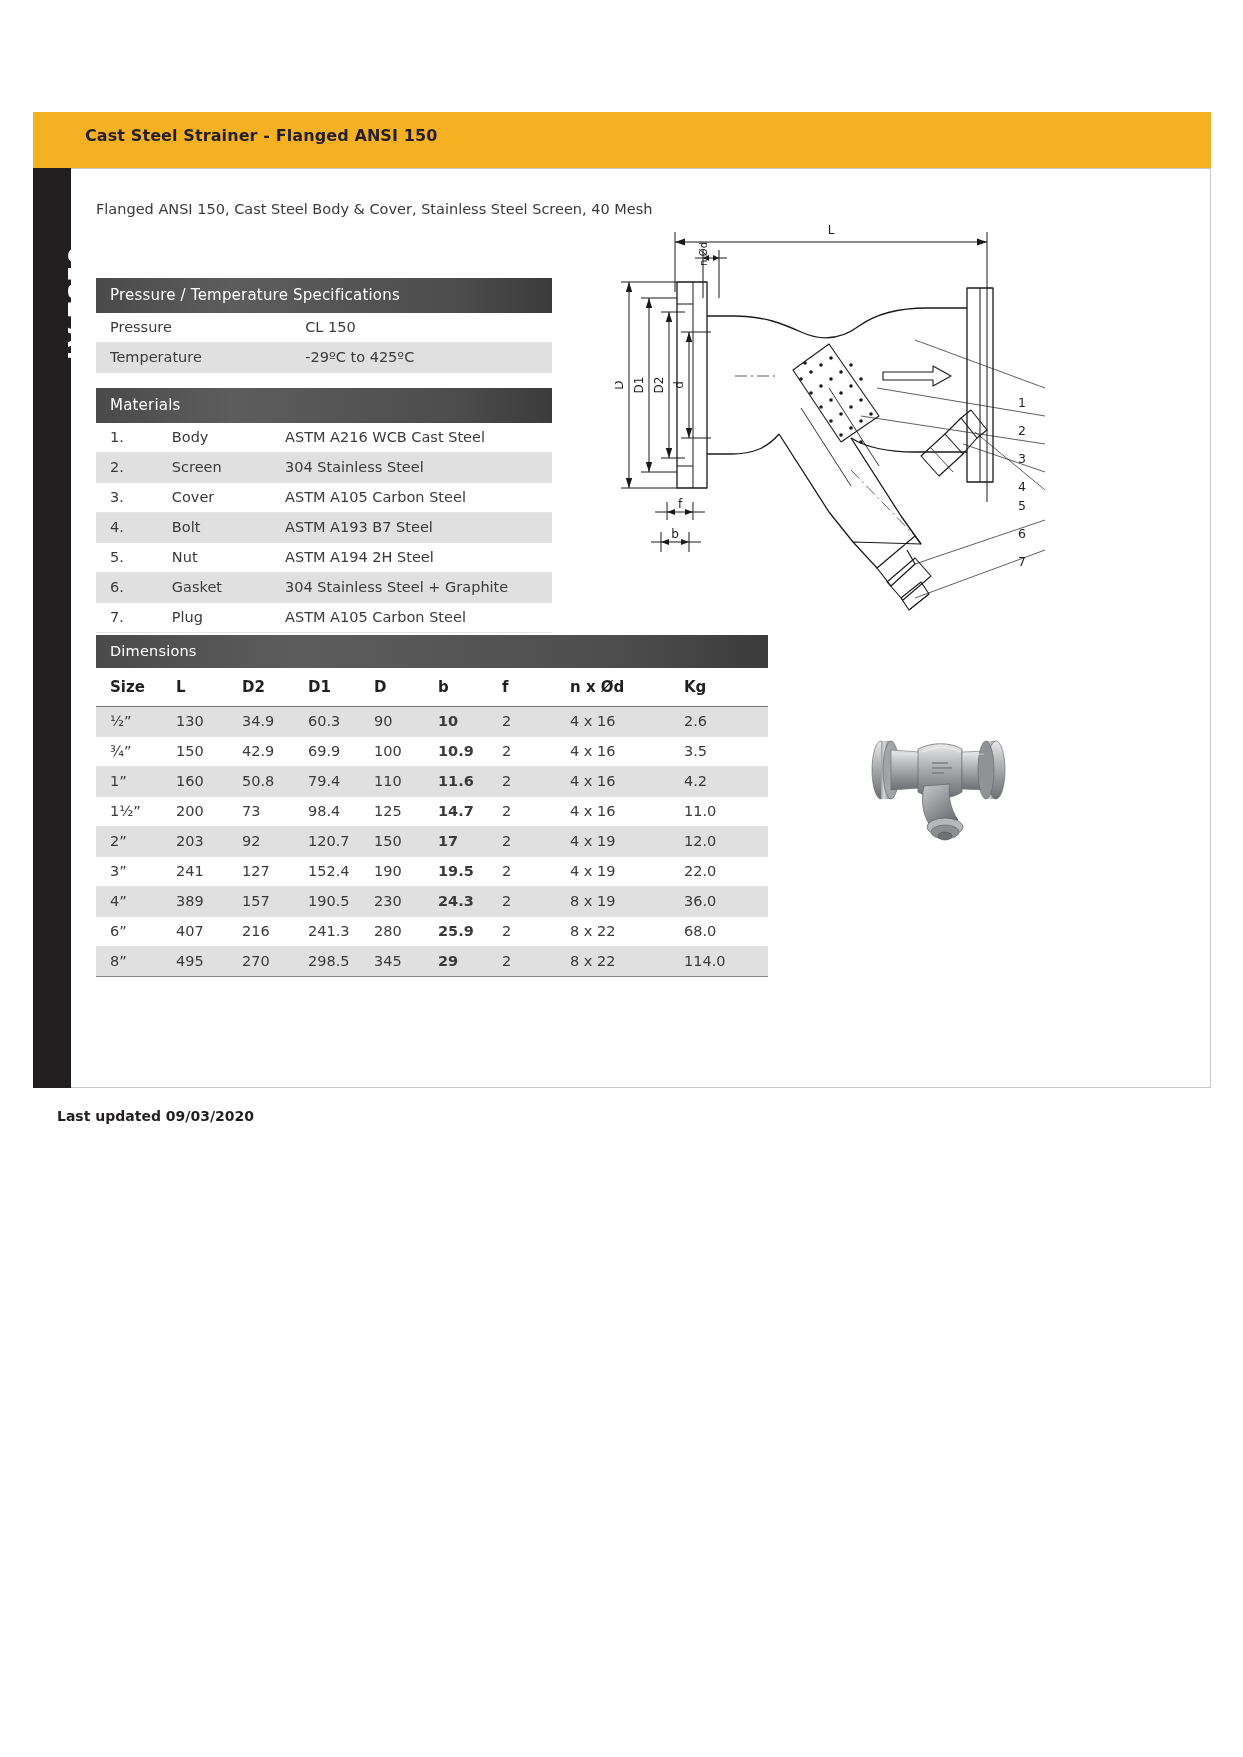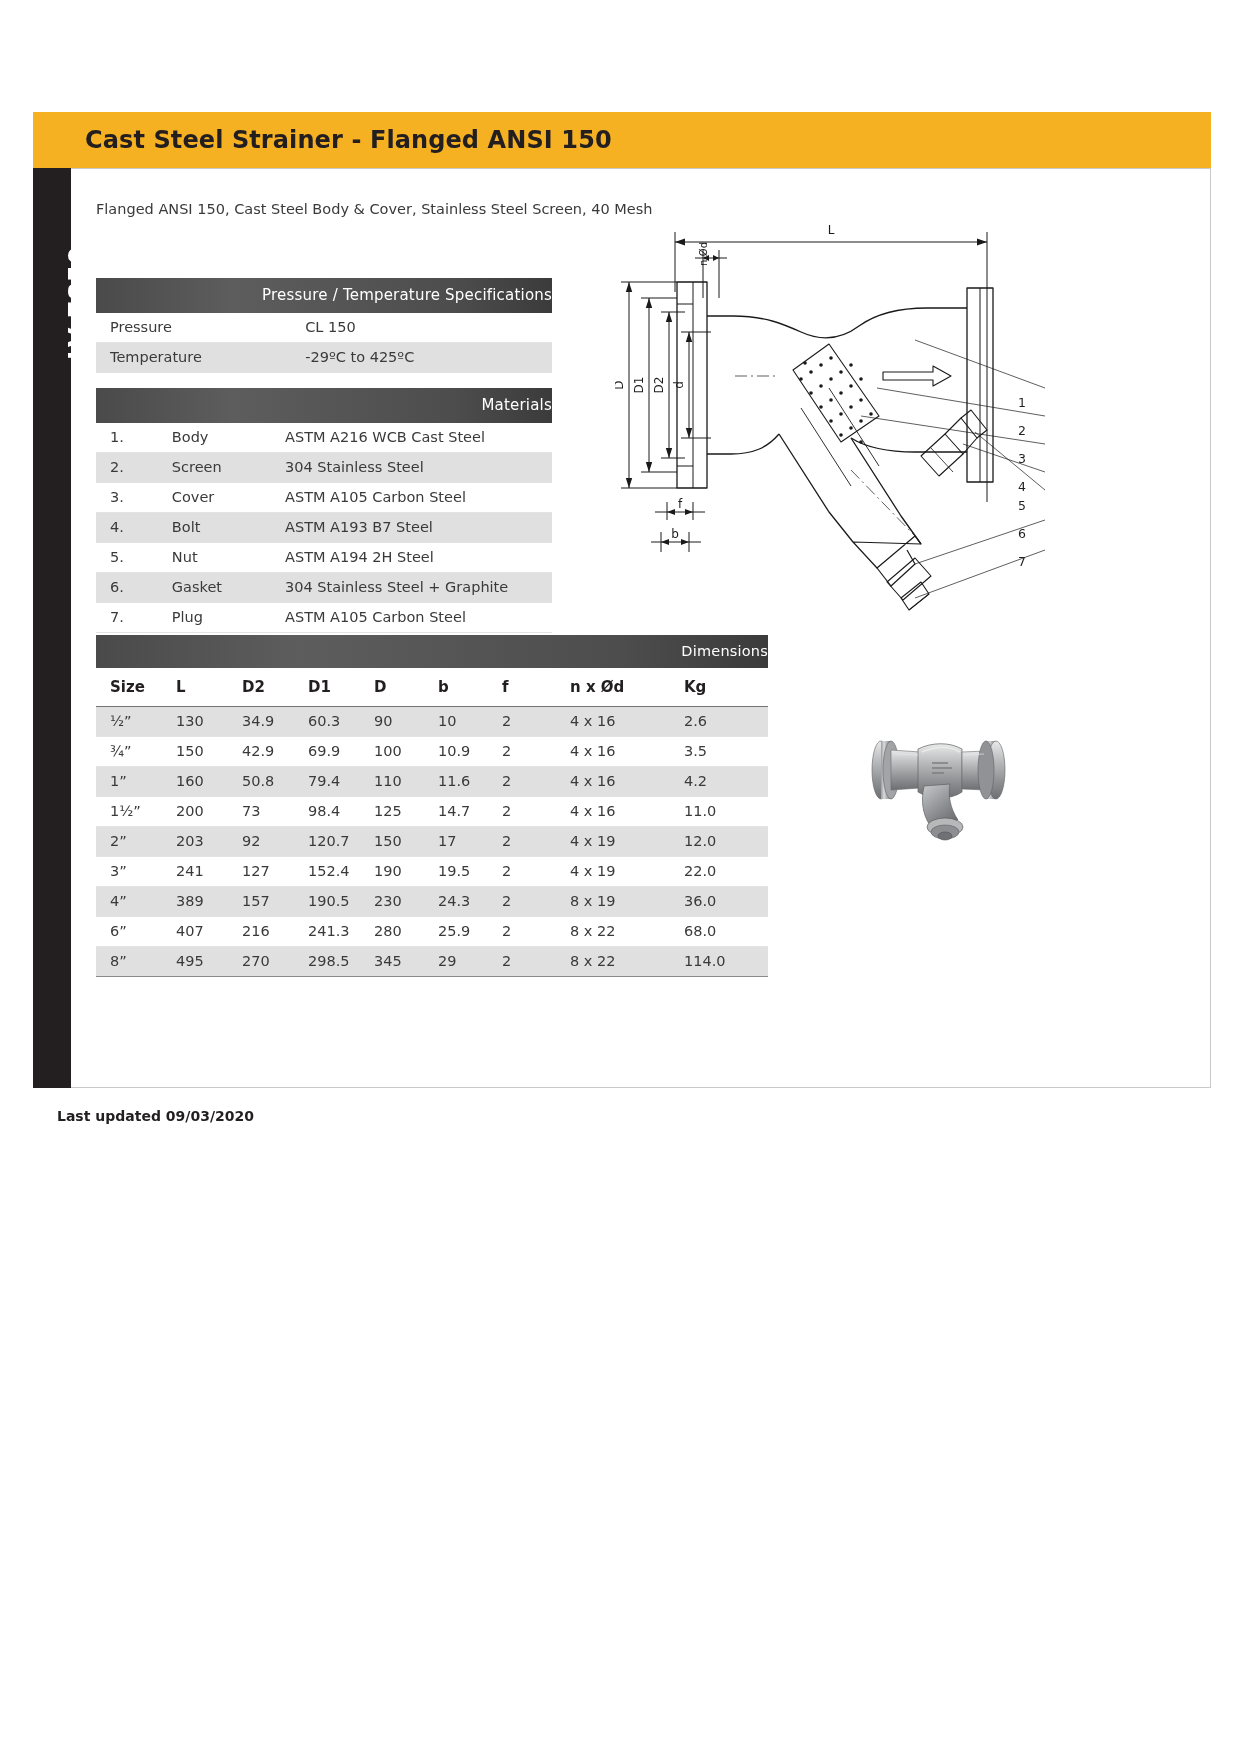--- a/index.html
+++ b/index.html
@@ -41,21 +41,21 @@
     top: 112px;
     width: 1178px;
     height: 56px;
     background: #f6b122;
     box-sizing: border-box;
   }
   .title-text {
     position: absolute;
     left: 52px;
     top: 14px;
-    font-size: 24px;
+    font-size: 16px;
     font-weight: bold;
     color: #231f20;
     letter-spacing: 0.1px;
     white-space: nowrap;
   }
 
   
   .side-tab {
     position: absolute;
     left: 33px;
@@ -102,21 +102,20 @@
     font-size: 14.5px;
     color: #3a3a3a;
   }
   .tbl .hdr-bar td {
     background: linear-gradient(to right, #4a4a4a 0%, #5d5d5d 30%, #4d4d4d 78%, #3b3b3b 100%);
     color: #ffffff;
     font-size: 15px;
     padding: 8px 0 9px 14px;
     border: none;
     letter-spacing: 0.2px;
-    text-align: right;
   }
   .tbl td {
     padding: 6px 0 7px 0;
     border-bottom: 1px solid #e3e3e3;
   }
   .tbl tr.alt td {
     background: #e0e0e0;
   }
   .tbl tr.plain td {
     background: #ffffff;
@@ -145,21 +144,21 @@
     padding-top: 10px;
     padding-bottom: 10px;
     border-bottom: 1px solid #737373;
   }
   #dimensions-table td { font-size: 14.5px; }
   #dimensions-table .d0 { width: 66px; }
   #dimensions-table .d1 { width: 66px; }
   #dimensions-table .d2 { width: 66px; }
   #dimensions-table .d3 { width: 66px; }
   #dimensions-table .d4 { width: 64px; }
-  #dimensions-table .d5 { width: 64px; }
+  #dimensions-table .d5 { width: 64px; font-weight: bold; }
   #dimensions-table .d6 { width: 68px; }
   #dimensions-table .d7 { width: 114px; }
   #dimensions-table .d8 { width: 84px; }
   #dimensions-table tr:last-child td { border-bottom: 1px solid #8a8a8a; }
 
   
   .drawing {
     position: absolute;
     left: 615px;
     top: 220px;

